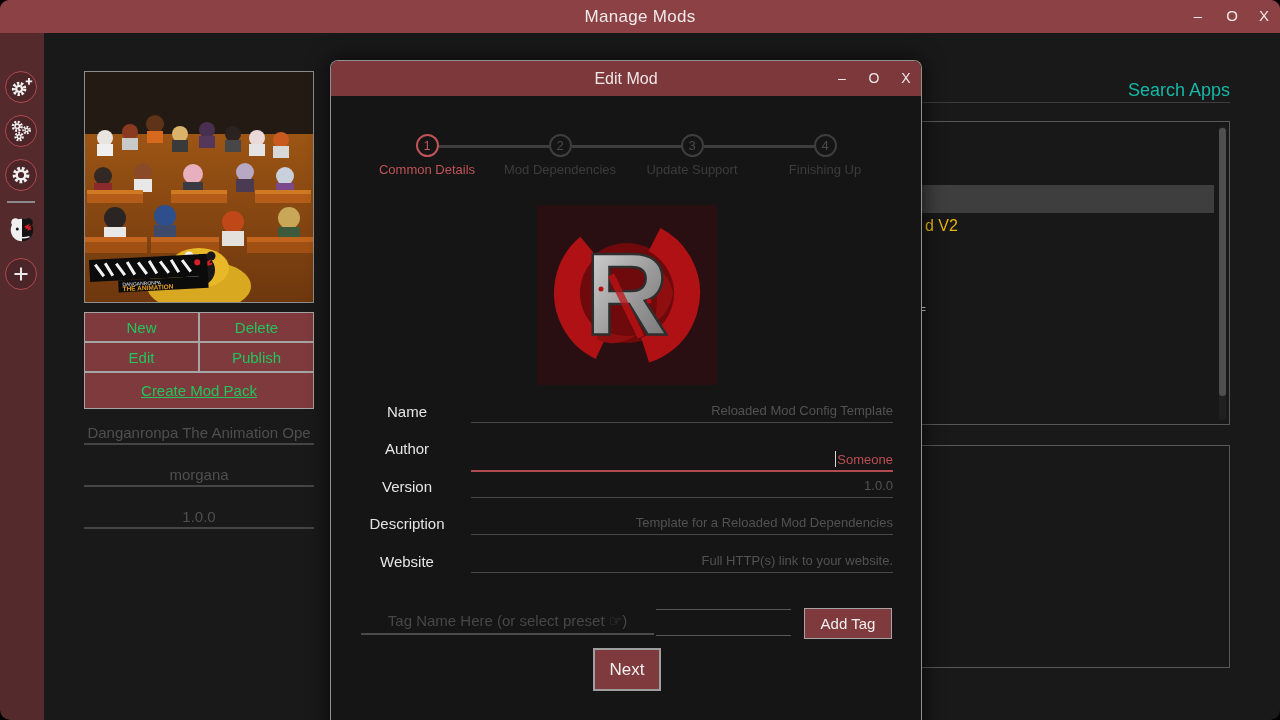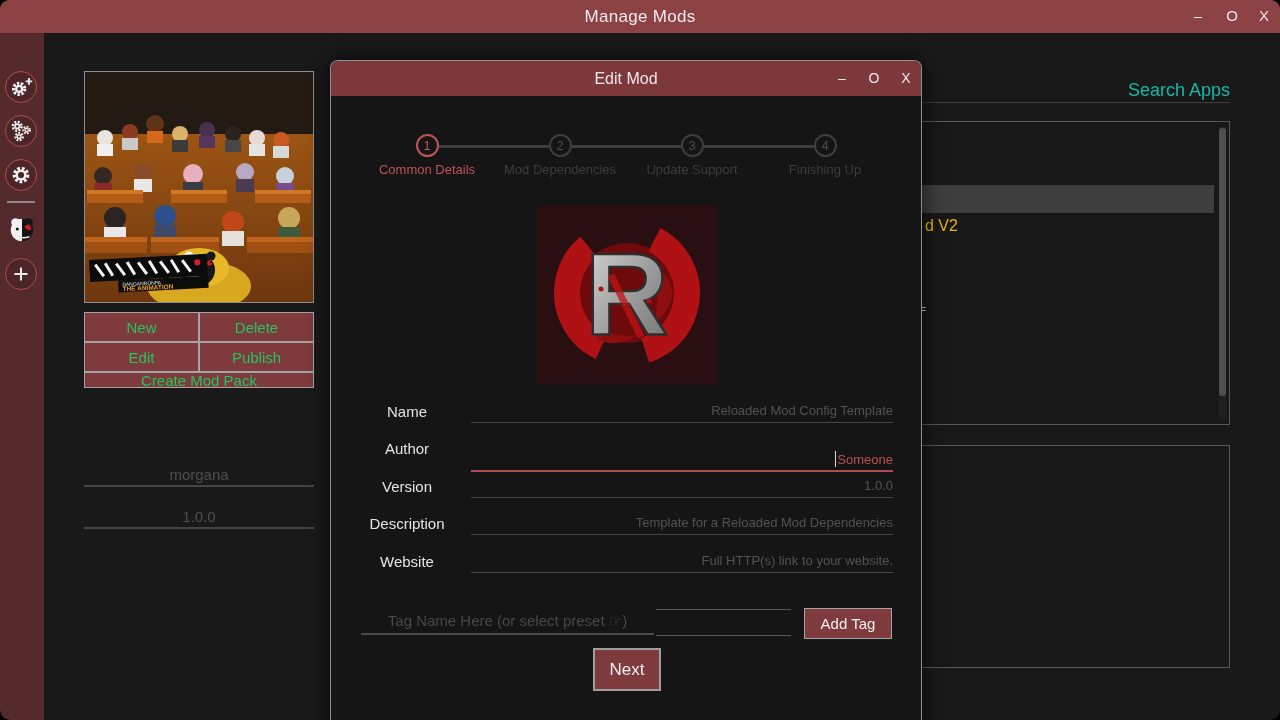--- a/index.html
+++ b/index.html
@@ -20,21 +20,21 @@
                background:rgba(0,0,0,0.10);}
   .side-divider{position:absolute;left:7px;width:28px;height:2px;background:#8a8a8a;}
   .side-app{position:absolute;left:6px;width:32px;height:32px;display:flex;align-items:center;justify-content:center;}
   
   .mod-image{position:absolute;left:84px;top:71px;width:230px;height:232px;border:1px solid #8d8d8d;
              background:#221612;overflow:hidden;}
   .btn-grid{position:absolute;left:84px;top:312px;width:230px;display:grid;
             grid-template-columns:115px 115px;grid-auto-rows:30px;}
   .rbtn{background:#7e3a3d;border:1px solid #a5a5a5;color:#22c55e;font-size:15px;
         display:flex;align-items:center;justify-content:center;cursor:default;}
-  .rbtn.wide{grid-column:1 / span 2;height:16px;}
+  .rbtn.wide{grid-column:1 / span 2;height:37px;text-decoration:underline;}
   .ro-field{position:absolute;left:84px;width:230px;height:22px;border-bottom:2px solid #454545;
             color:#4f4f4f;font-size:15px;text-align:center;white-space:nowrap;overflow:hidden;line-height:20px;}
   
   .search-field{position:absolute;left:760px;top:80px;width:470px;height:23px;
                 border-bottom:1px solid #3c3c3c;color:#14b8a6;font-size:18px;text-align:right;line-height:20px;}
   .apps-box{position:absolute;left:760px;top:121px;width:470px;height:304px;border:1px solid #585858;background:#181818;}
   .apps-box .sel-row{position:absolute;left:1px;top:63px;width:452px;height:28px;background:#3e3e3e;}
   .apps-box .row-text{position:absolute;left:164px;top:95px;color:#eab308;font-size:16px;}
   .apps-box .row-frag{position:absolute;left:158px;top:180px;color:#dddddd;font-size:12px;}
   .apps-box .scroll-track{position:absolute;right:3px;top:4px;width:7px;height:294px;background:#202020;border-radius:3px;}
@@ -230,20 +230,21 @@
   </div>
 
   <div class="btn-grid">
     <div class="rbtn">New</div>
     <div class="rbtn">Delete</div>
     <div class="rbtn">Edit</div>
     <div class="rbtn">Publish</div>
     <div class="rbtn wide">Create Mod Pack</div>
   </div>
 
+  <div class="ro-field" style="top:423px">Danganronpa The Animation Ope</div>
   <div class="ro-field" style="top:465px">morgana</div>
   <div class="ro-field" style="top:507px">1.0.0</div>
 
   <div class="search-field">Search Apps</div>
 
   <div class="apps-box">
     <div class="sel-row"></div>
     <div class="row-text">d V2</div>
     <div class="row-frag">=</div>
     <div class="scroll-track"></div>

